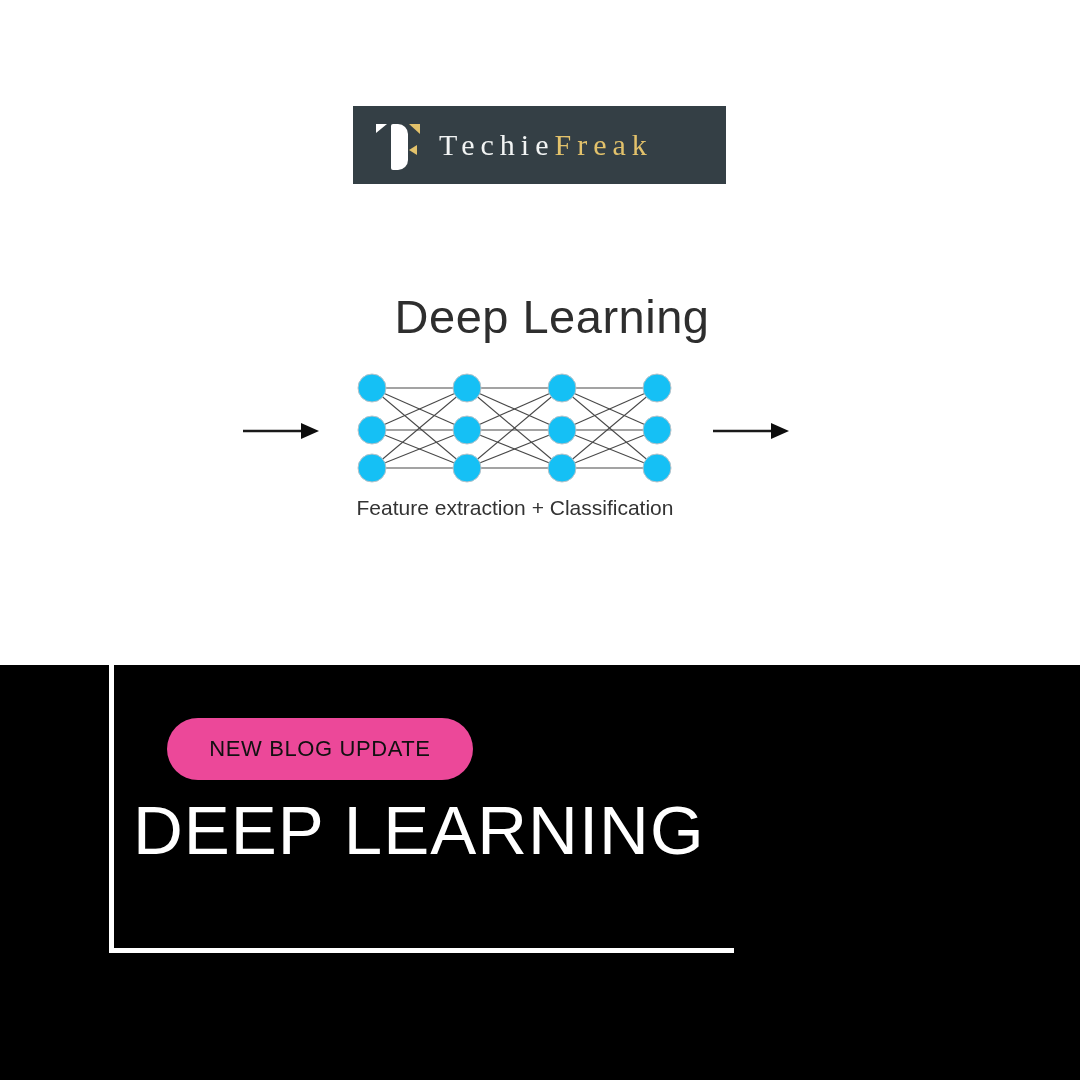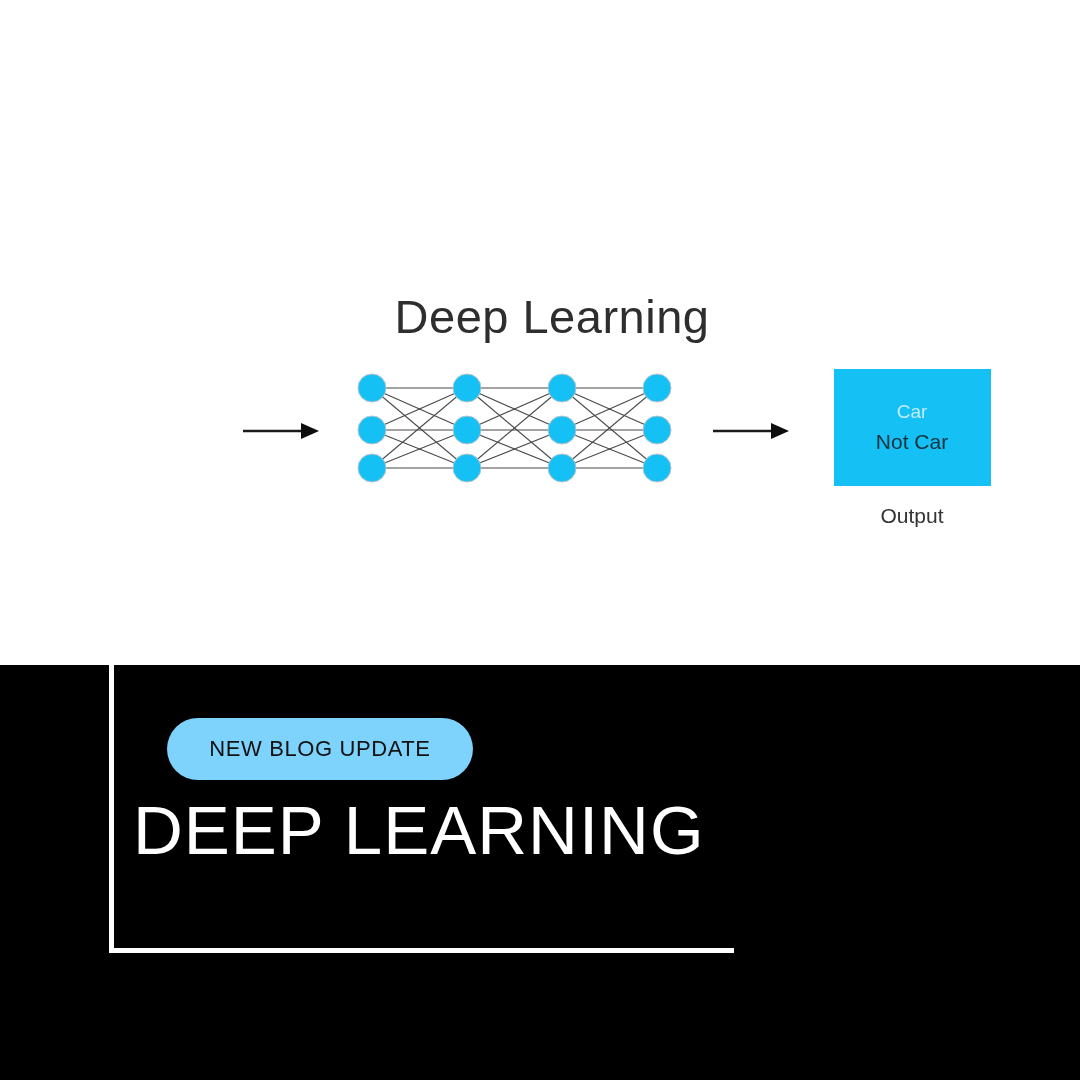--- a/index.html
+++ b/index.html
@@ -185,21 +185,21 @@
     width: 625px;
     height: 5px;
     background: #ffffff;
   }
   #badge {
     position: absolute;
     left: 167px;
     top: 718px;
     width: 306px;
     height: 62px;
-    background: #7dd3fc;
+    background: #ec4899;
     border-radius: 31px;
     display: flex;
     align-items: center;
     justify-content: center;
   }
   #badge-label {
     font-size: 22px;
     color: #111111;
     letter-spacing: 0.6px;
     white-space: nowrap;
@@ -214,20 +214,31 @@
     letter-spacing: 1px;
     white-space: nowrap;
     line-height: 1;
   }
 </style>
 </head>
 <body>
 
 <div id="top-panel">
 
+  <div id="logo-banner">
+    <div id="logo-mark">
+      <div class="serif-left"></div>
+      <div class="stem"></div>
+      <div class="serif-right"></div>
+      <div class="dot"></div>
+    </div>
+    <div id="logo-wordmark">
+      <span class="w-techie">Techie</span><span class="w-freak">Freak</span>
+    </div>
+  </div>
 
   <div id="diagram-title">Deep Learning</div>
 
 
   <svg class="arrow-svg" id="arrow-1" width="76" height="26" viewBox="0 0 76 26">
     <line x1="0" y1="13" x2="60" y2="13" stroke="#1a1a1a" stroke-width="2.4"></line>
     <polygon points="58,5 76,13 58,21" fill="#0d0d0d"></polygon>
   </svg>
 
   <div id="network-group">
@@ -272,34 +283,28 @@
           <circle cx="127" cy="70" r="14"></circle>
           <circle cx="127" cy="108" r="14"></circle>
         <circle cx="222" cy="28" r="14"></circle>
           <circle cx="222" cy="70" r="14"></circle>
           <circle cx="222" cy="108" r="14"></circle>
         <circle cx="317" cy="28" r="14"></circle>
           <circle cx="317" cy="70" r="14"></circle>
           <circle cx="317" cy="108" r="14"></circle>
       </g>
     </svg>
+    <div id="network-label">Feature extraction + Classification</div>
   </div>
 
   <svg class="arrow-svg" id="arrow-2" width="76" height="26" viewBox="0 0 76 26">
     <line x1="0" y1="13" x2="60" y2="13" stroke="#1a1a1a" stroke-width="2.4"></line>
     <polygon points="58,5 76,13 58,21" fill="#0d0d0d"></polygon>
   </svg>
 
-  <div id="output-group">
-    <div id="output-box">
-      <div id="output-car">Car</div>
-      <div id="output-notcar">Not Car</div>
-    </div>
-    <div class="stage-label">Output</div>
-  </div>
 
 </div>
 
 <div id="bottom-panel"></div>
 <div id="frame-vline"></div>
 <div id="frame-hline"></div>
 
 <div id="badge">
   <span id="badge-label">NEW BLOG UPDATE</span>
 </div>

